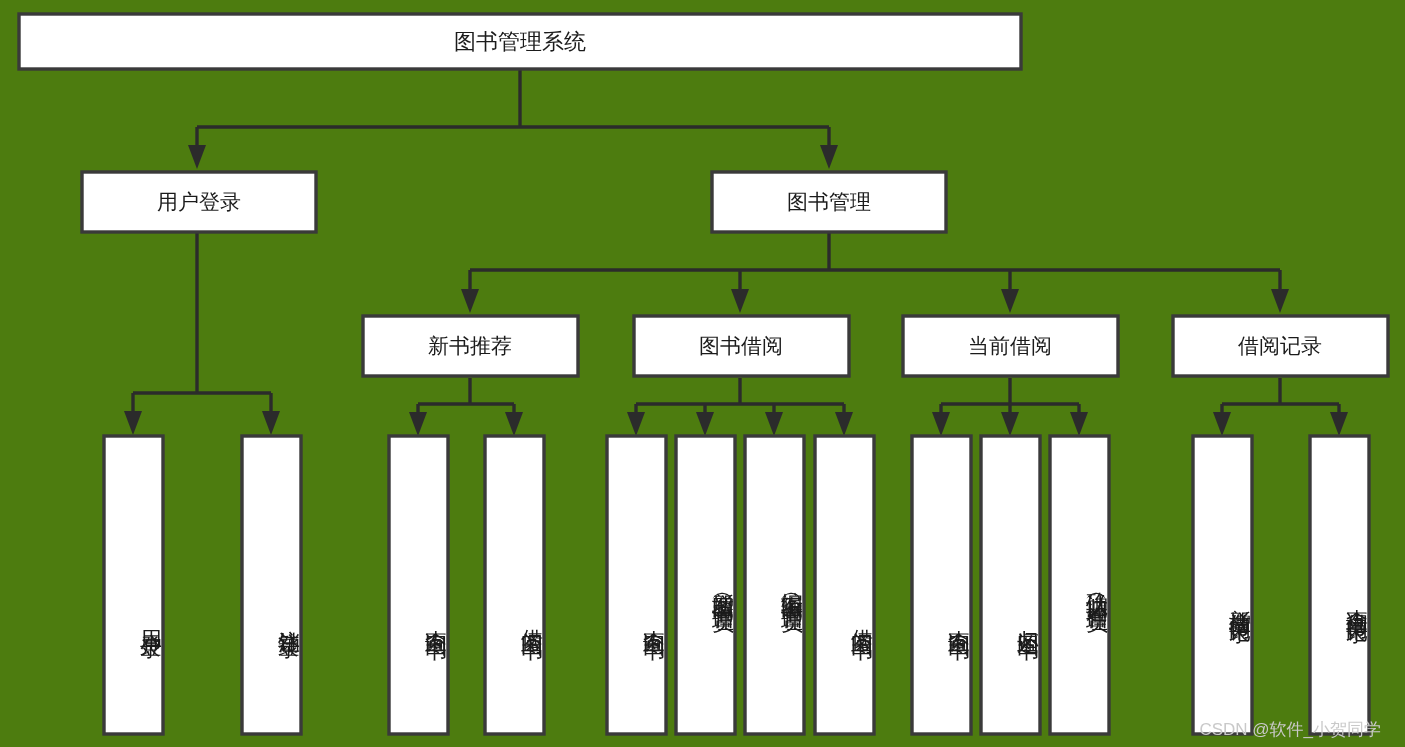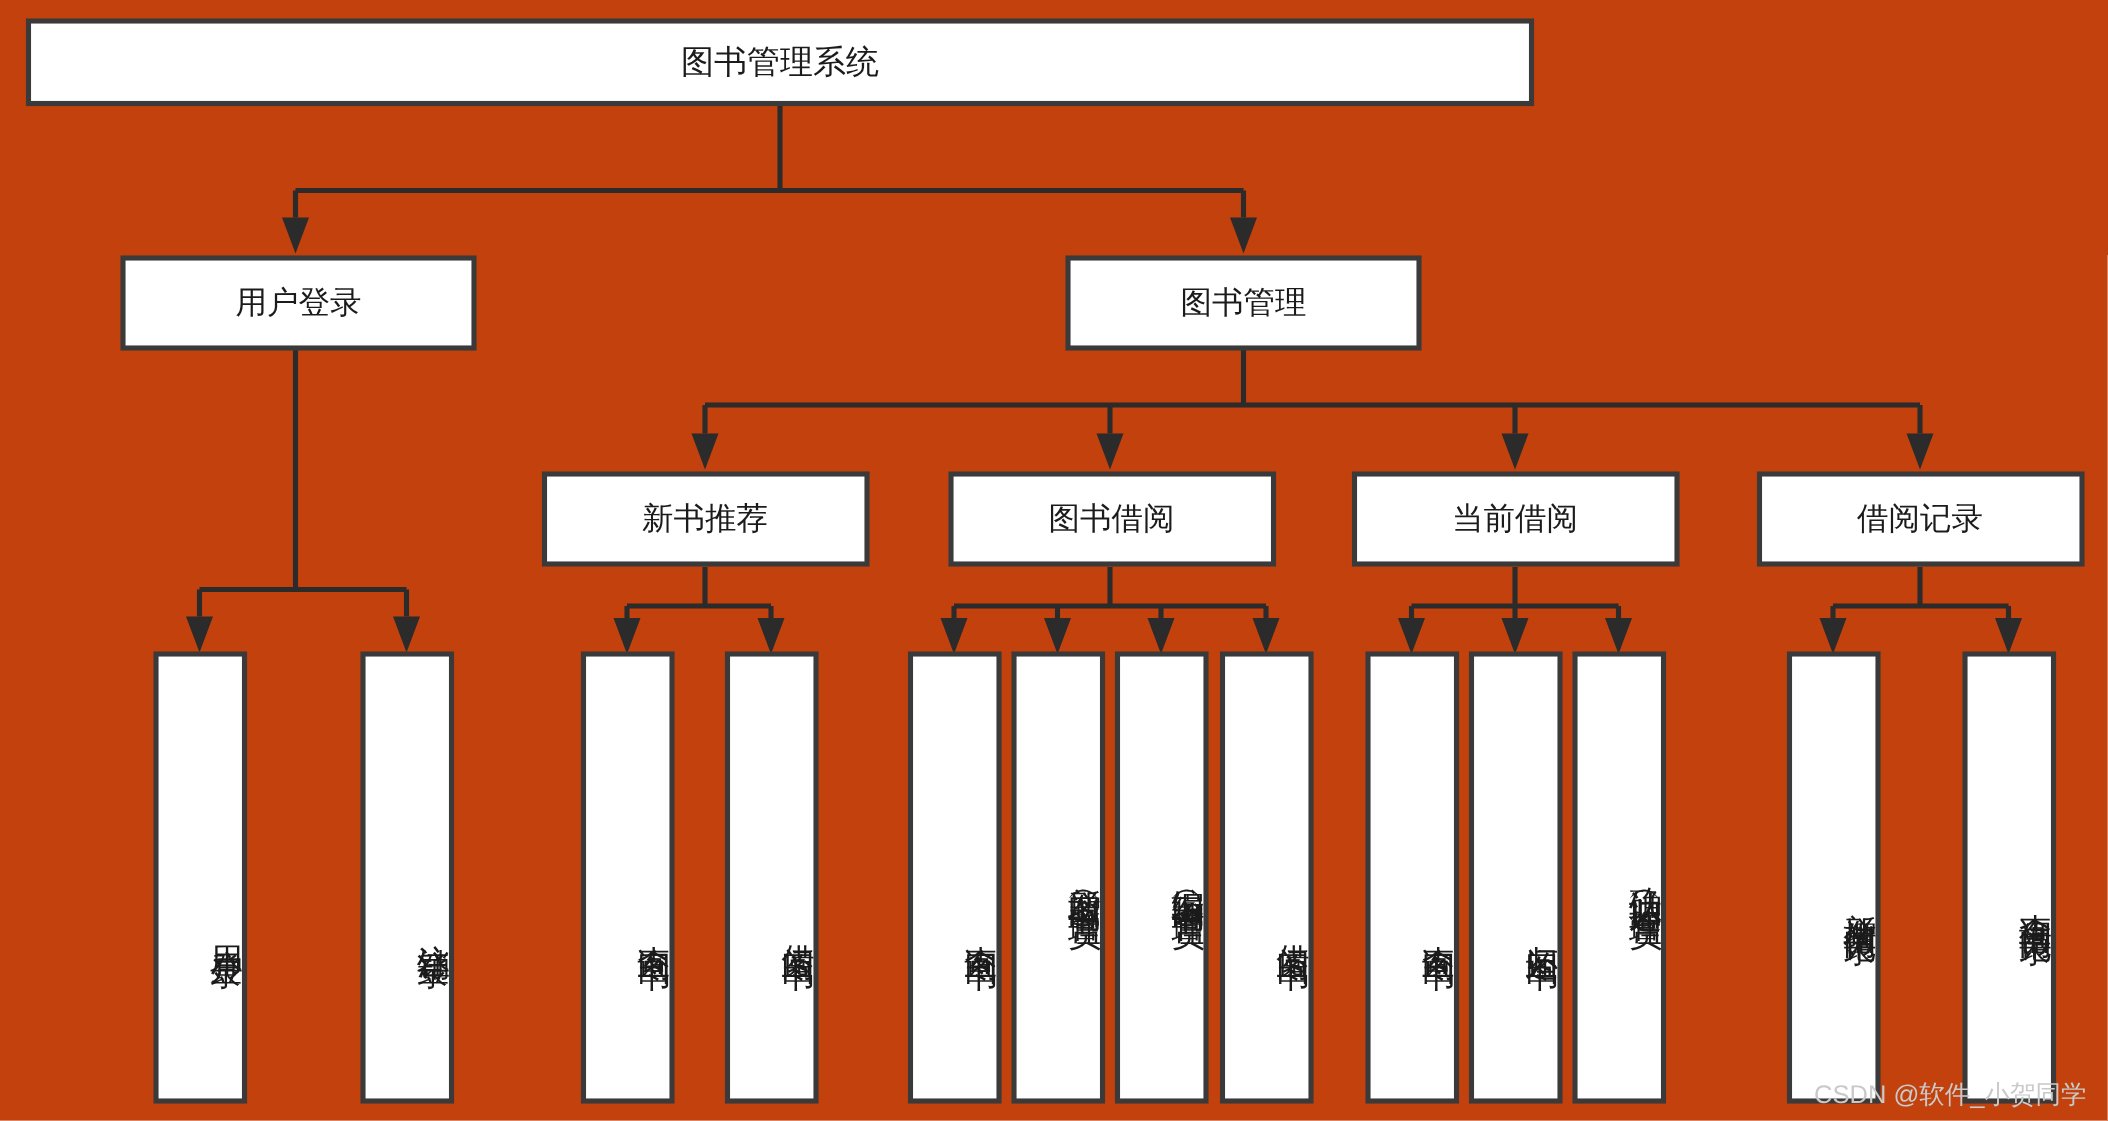--- a/index.html
+++ b/index.html
@@ -1,21 +1,21 @@
 <!DOCTYPE html>
 <html><head>
 <meta charset="utf-8">
 <style>
   html,body{margin:0;padding:0;background:#ffffff;}
   body{
     width:1405px;height:747px;overflow:hidden;
     font-family:"Liberation Sans","DejaVu Sans",sans-serif;
     color:#1b1b1b;
   }
-  #diagram-root{position:relative;width:1405px;height:747px;background:#c2410c;}
+  #diagram-root{position:relative;width:1405px;height:747px;background:#4d7c0f;}
   svg#diagram-canvas{position:absolute;left:0;top:0;width:1405px;height:747px;}
   .node-box{fill:#ffffff;stroke:#3a3a3a;stroke-width:3.4;}
   .connector{stroke:#2b2b2b;stroke-width:3.4;fill:none;stroke-linecap:butt;}
   .arrow-head{fill:#2b2b2b;stroke:none;}
   .node-label-h{
     font-family:"Liberation Sans","DejaVu Sans",sans-serif;
     font-size:21px;fill:#1b1b1b;text-anchor:middle;dominant-baseline:middle;
   }
   .node-label-h.root{font-size:22px;}
   .leaf-label{
@@ -24,21 +24,21 @@
     text-orientation:upright;
     font-family:"Liberation Sans","DejaVu Sans",sans-serif;
     font-size:22px;line-height:1.08;
     color:#1b1b1b;
     letter-spacing:3px;
     display:flex;align-items:flex-start;justify-content:center;
     white-space:nowrap;
     pointer-events:none;
   }
   .watermark{
-    position:absolute;right:14px;bottom:6px;
+    position:absolute;right:24px;bottom:6px;
     font-family:"Liberation Sans","DejaVu Sans",sans-serif;
     font-size:17px;color:#c9c9c9;white-space:nowrap;
   }
 </style>
 </head>
 <body>
 
 <div id="diagram-root">
 
   <svg id="diagram-canvas" viewBox="0 0 1405 747">

